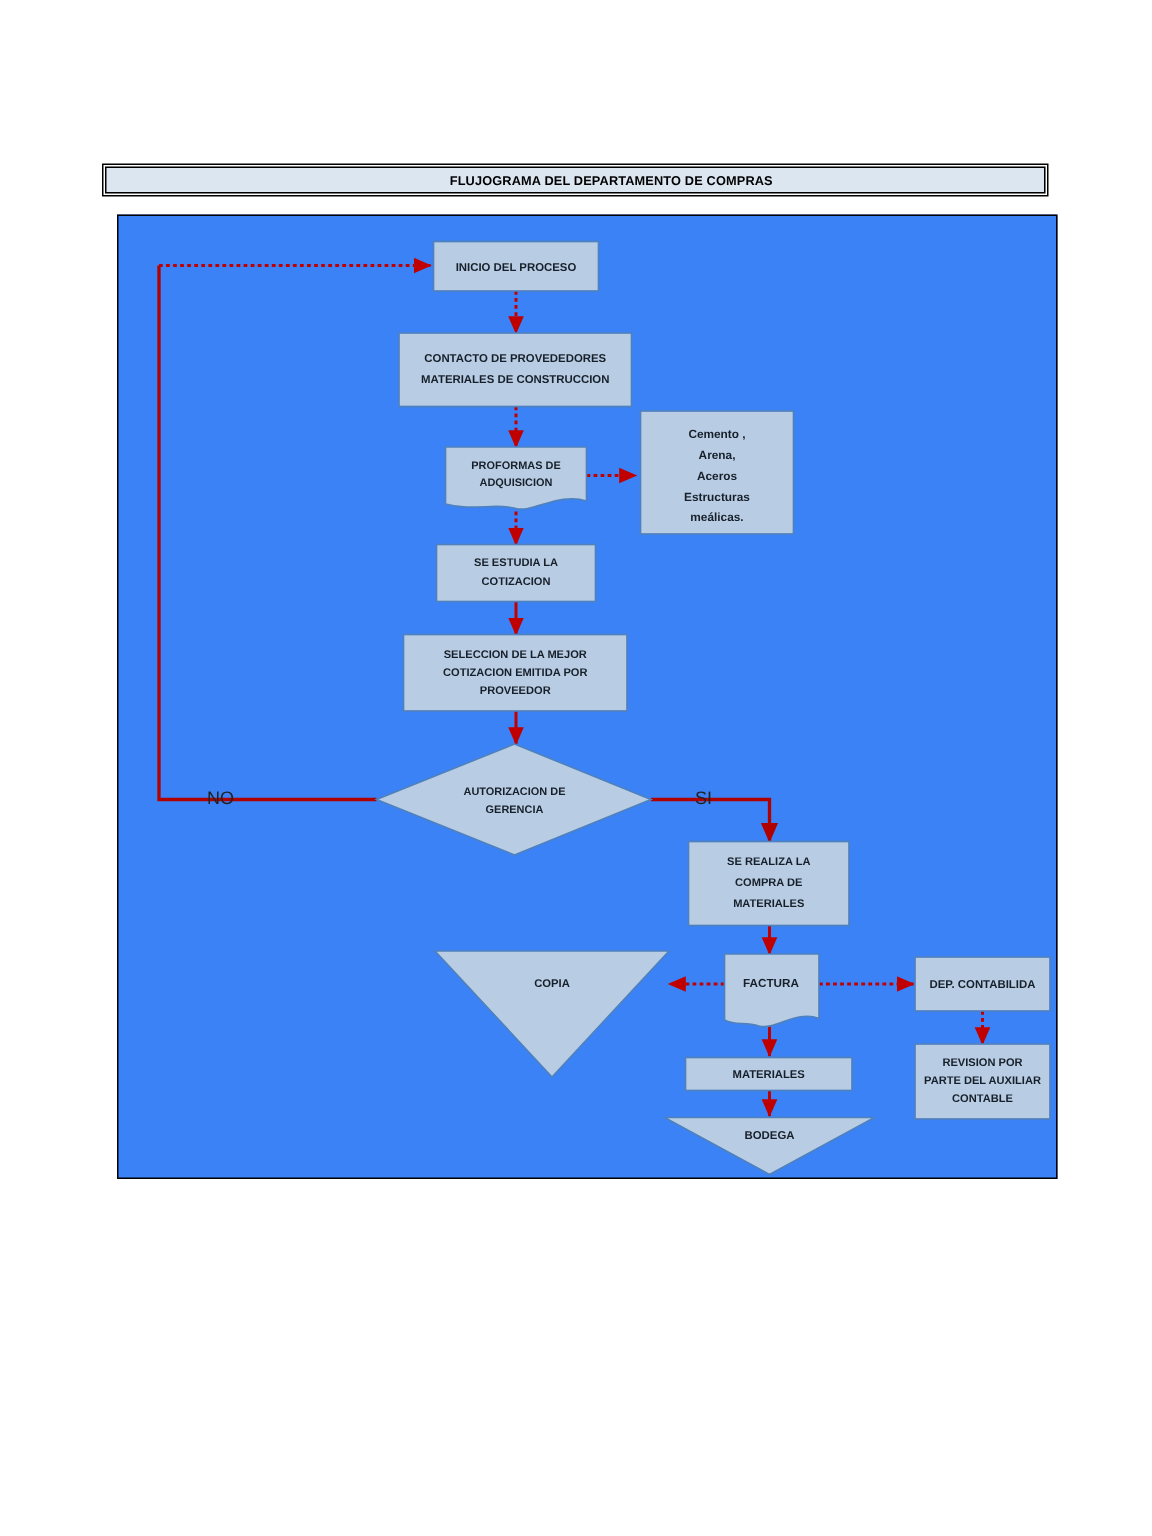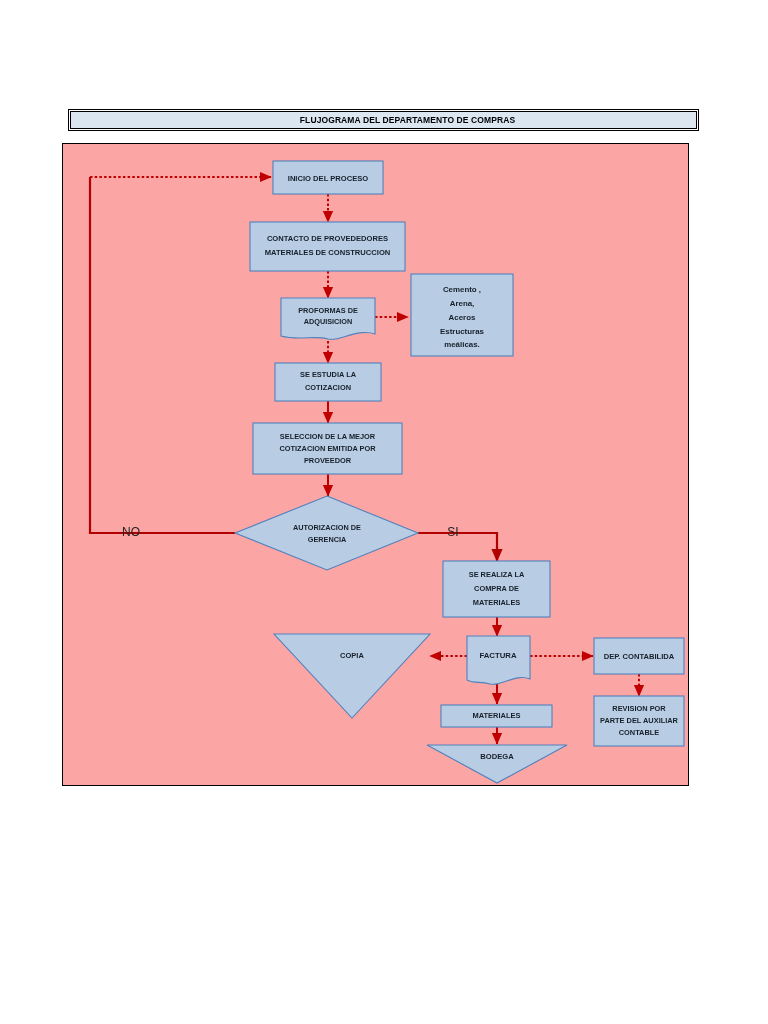--- a/index.html
+++ b/index.html
@@ -36,26 +36,26 @@
     font-weight: bold;
     color: #000000;
     letter-spacing: 0.1px;
     white-space: nowrap;
     padding-left: 48px;
   }
 
   
   #diagram-frame {
     position: absolute;
-    left: 62px;
+    left: 78px;
     top: 143px;
     width: 627px;
     height: 643px;
     border: 1.5px solid #000000;
-    background: #fca5a5;
+    background: #3b82f6;
     box-sizing: border-box;
   }
 
   
   #flow-svg {
     position: absolute;
     left: 0;
     top: 0;
     width: 627px;
     height: 643px;

